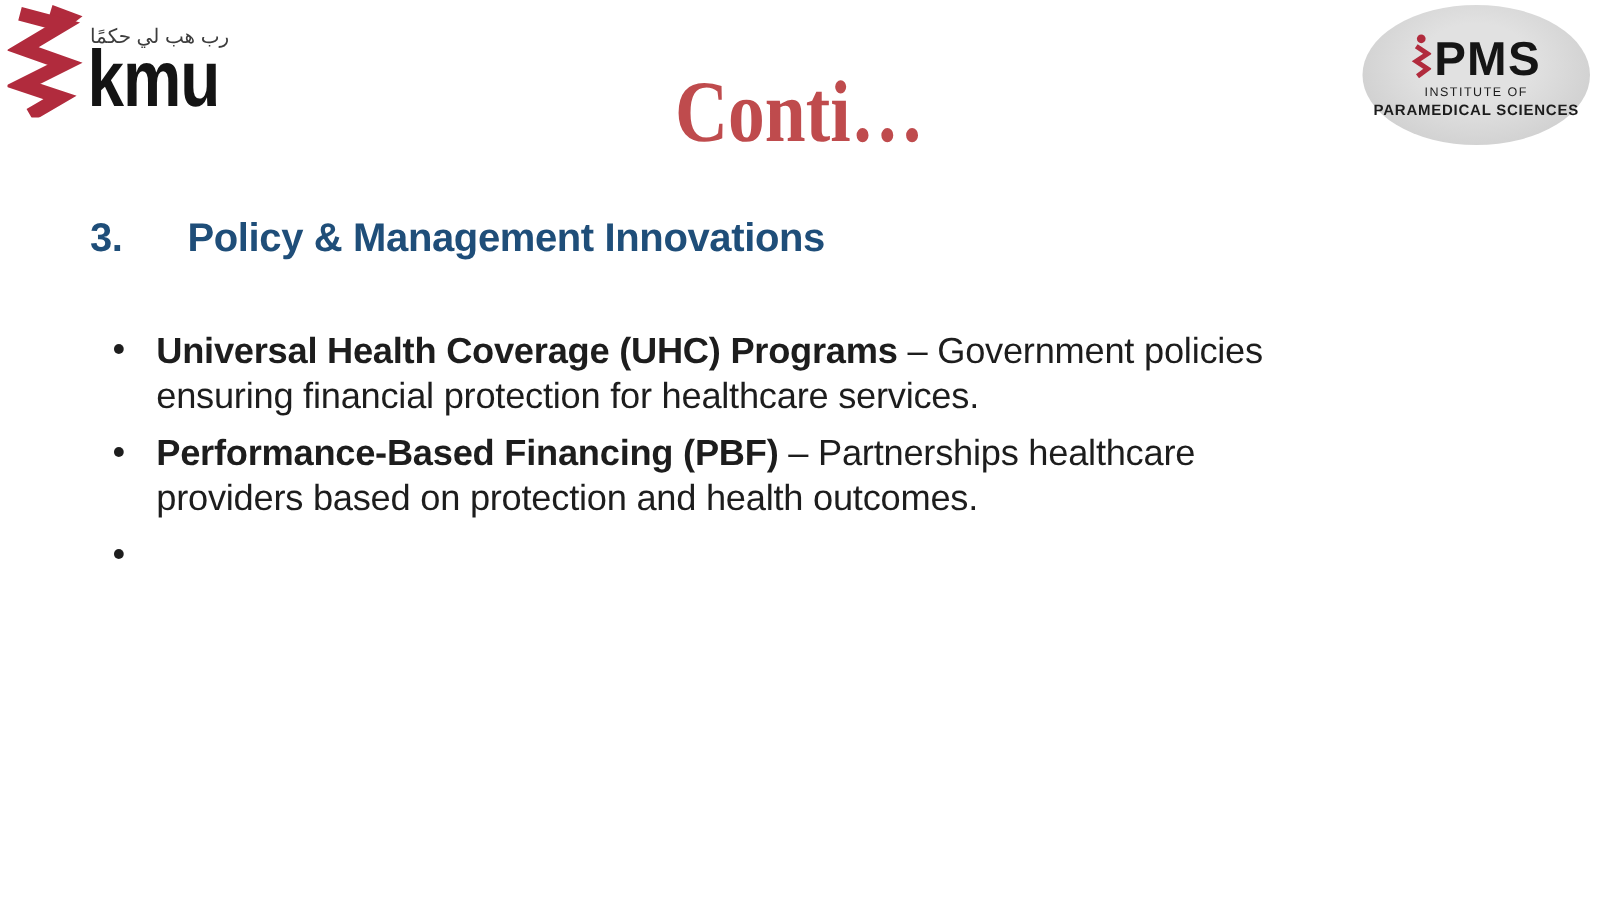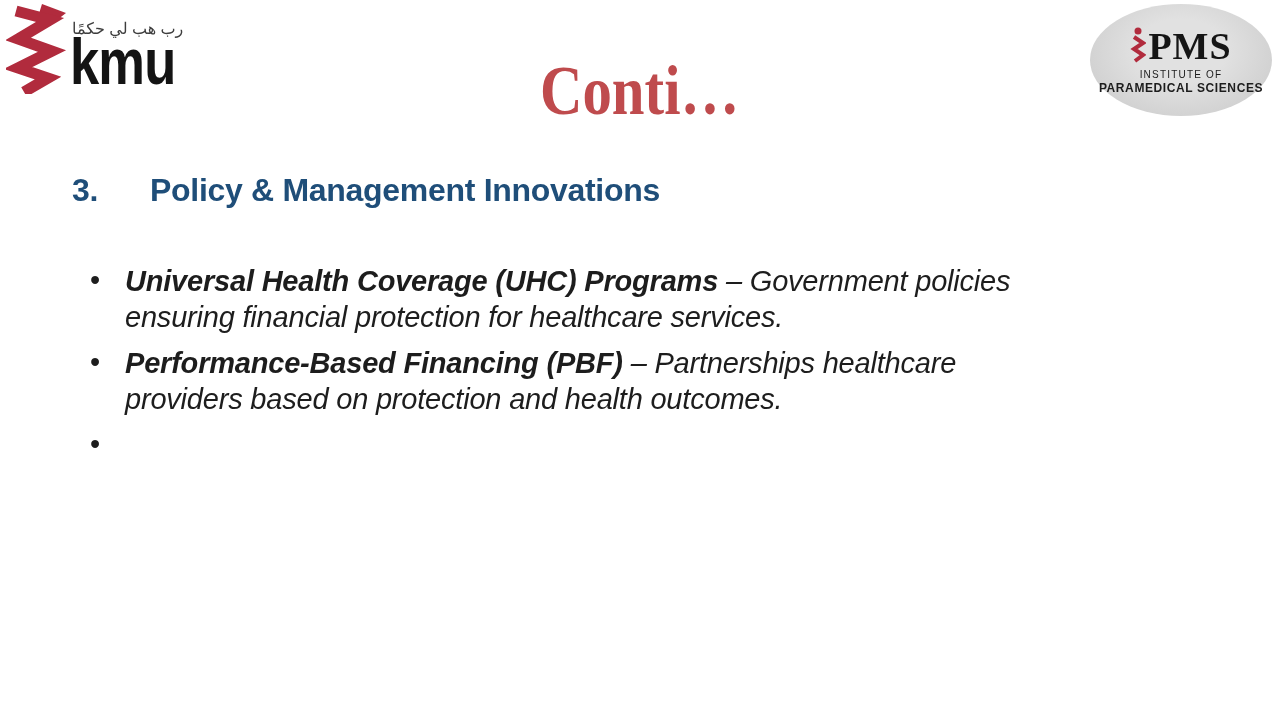--- a/index.html
+++ b/index.html
@@ -44,21 +44,21 @@
     transform:scaleX(0.84); transform-origin:center top;
   }
 
   
   .ipms {
     position:absolute; right:8px; top:4px;
     width:182px; height:112px; border-radius:50%;
     background:radial-gradient(ellipse at 50% 42%, #e1e1e1 35%, #cecece 82%, #c1c1c1 100%);
     display:flex; flex-direction:column; justify-content:center; align-items:center;
   }
-  .ipms-top { display:flex; align-items:center;font-family:Liberation Serif, serif; }
+  .ipms-top { display:flex; align-items:flex-end; }
   .ipms-caduceus { width:16px; height:40px; margin-right:2px; margin-top:1px; }
   .ipms-word { font-size:38px; font-weight:bold; line-height:0.95; color:#151515; letter-spacing:1px; }
   .ipms-l1 { font-size:10px; font-weight:normal; letter-spacing:1.2px; color:#1c1c1c; margin-top:2px; }
   .ipms-l2 { font-size:12px; font-weight:bold; letter-spacing:0.6px; color:#1c1c1c; margin-top:1px; }
 
   
   .heading {
     position:absolute; left:72px; top:172px;
     display:flex; align-items:baseline;
     font-size:32px; font-weight:bold; letter-spacing:-0.3px;
@@ -73,21 +73,21 @@
     position:relative; padding-left:37px; margin-bottom:10px;
     font-size:29px; line-height:36px;
     color:var(--body-text, #1d1d1d);
     letter-spacing:-0.2px;
   }
   .bullet::before {
     content:"\2022";
     position:absolute; left:2px; top:-1px;
     font-size:29px;
   }
-  .bullet .bline { display:block; white-space:nowrap;font-style:italic; }
+  .bullet .bline { display:block; white-space:nowrap; }
   .bullet strong { font-weight:bold; }
 </style>
 </head>
 <body>
 
 <div class="slide">
 
   <div class="kmu">
     <svg class="kmu-snake" viewBox="0 0 62 90">
       <polygon points="36,0 60,9 42,23 32,13" fill="#b12b3d"></polygon>

